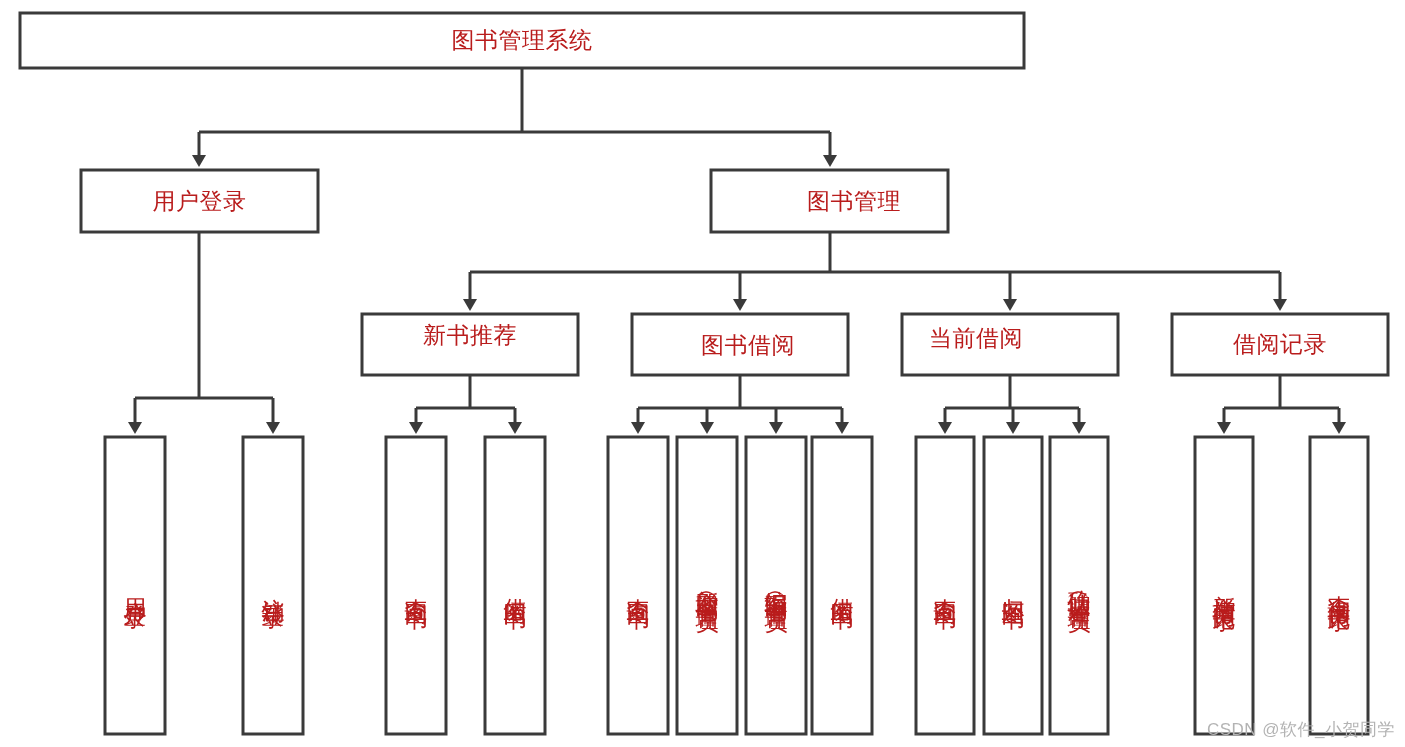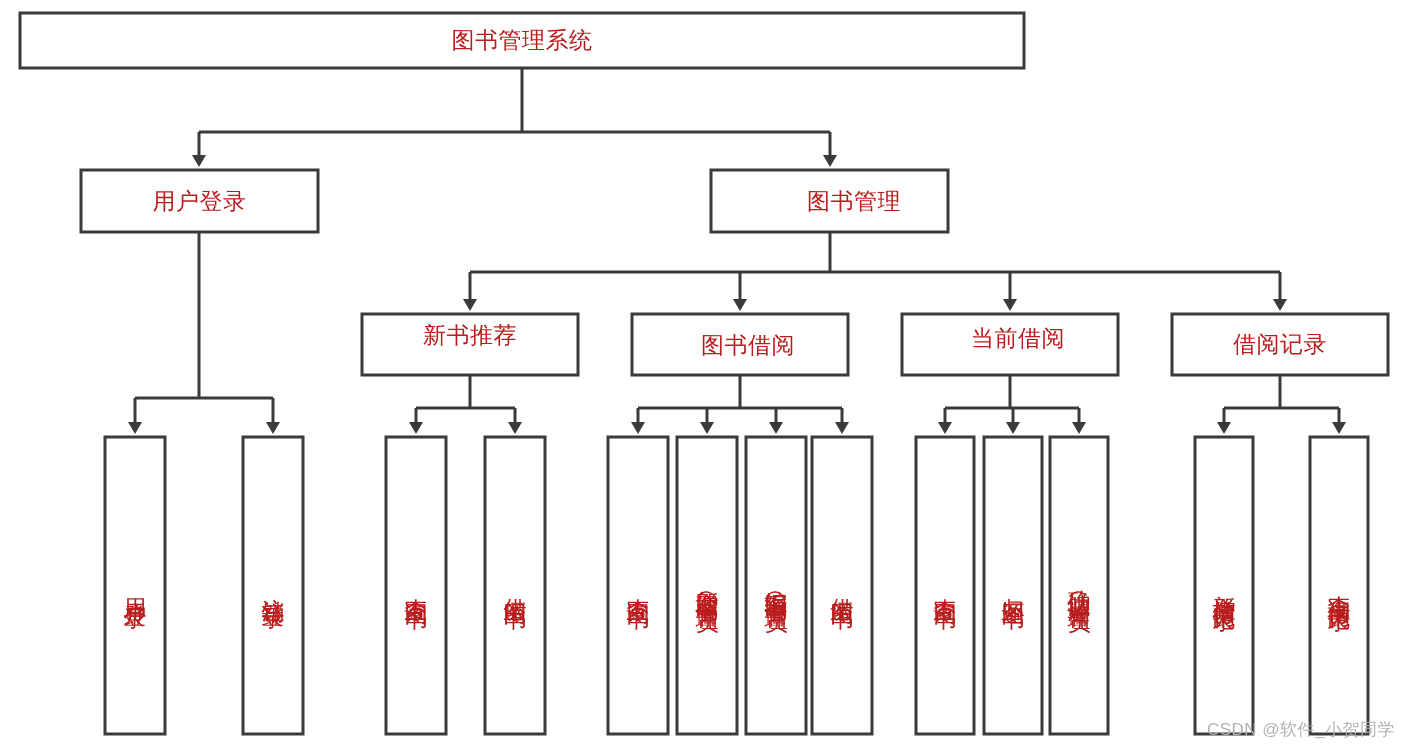--- a/index.html
+++ b/index.html
@@ -174,21 +174,21 @@
     </g>
   </svg>
 
   <div class="node-label label-horizontal" style="left:20px; top:13px; width:1004px; height:55px;">图书管理系统</div>
 
   <div class="node-label label-horizontal" style="left:81px; top:170px; width:237px; height:62px;">用户登录</div>
   <div class="node-label label-horizontal" style="left:711px; top:170px; width:286px; height:62px;">图书管理</div>
 
   <div class="node-label label-horizontal" style="left:362px; top:314px; width:216px; height:43px;">新书推荐</div>
   <div class="node-label label-horizontal" style="left:632px; top:314px; width:216px; height:62px;margin-left:8px;">图书借阅</div>
-  <div class="node-label label-horizontal" style="left:910px; top:314px; width:216px; height:48px;">当前借阅</div>
+  <div class="node-label label-horizontal" style="left:868px; top:314px; width:216px; height:48px;">当前借阅</div>
   <div class="node-label label-horizontal" style="left:1172px; top:314px; width:216px; height:61px;text-align:center;">借阅记录</div>
 
   <div class="node-label label-vertical" style="left:105px; top:437px; width:60px; height:297px;">用户登录</div>
   <div class="node-label label-vertical" style="left:243px; top:437px; width:60px; height:297px;">注销登录</div>
   <div class="node-label label-vertical" style="left:386px; top:437px; width:60px; height:297px;">查询图书</div>
   <div class="node-label label-vertical" style="left:485px; top:437px; width:60px; height:297px;">借阅图书</div>
   <div class="node-label label-vertical" style="left:608px; top:437px; width:60px; height:297px;">查询图书</div>
   <div class="node-label label-vertical" style="left:677px; top:437px; width:60px; height:297px;">新增图书（管理员）</div>
   <div class="node-label label-vertical" style="left:746px; top:437px; width:60px; height:297px;">编辑图书（管理员）</div>
   <div class="node-label label-vertical" style="left:812px; top:437px; width:60px; height:297px;">借阅图书</div>

